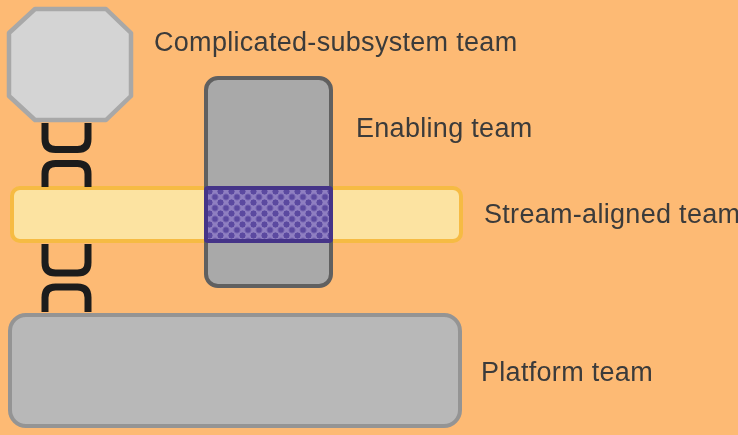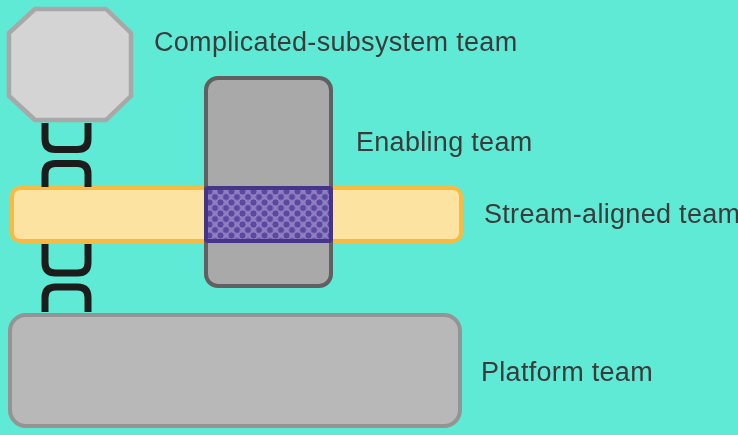--- a/index.html
+++ b/index.html
@@ -1,32 +1,32 @@
 <!DOCTYPE html>
 <html><head>
 <meta charset="utf-8">
 <style>
   html,body{margin:0;padding:0;background:#ffffff;}
   .canvas{
     position:relative;
     width:738px;height:435px;
-    background:#5eead4;
+    background:#fdba74;
     overflow:hidden;
     font-family:"Liberation Sans", sans-serif;
   }
   .label{
     position:absolute;
     color:#3b3b3b;
     font-size:27px;
     letter-spacing:0.3px;
     white-space:nowrap;
     line-height:1;
   }
   .lbl-complicated{left:154px;top:29px;}
-  .lbl-enabling{left:356px;top:129px;}
+  .lbl-enabling{left:356px;top:115px;}
   .lbl-stream{left:484px;top:201px;}
   .lbl-platform{left:481px;top:359px;text-align:right;}
 
   .stream-bar{
     position:absolute;
     left:10px;top:186px;
     width:453px;height:57px;
     box-sizing:border-box;
     background:#FCE3A1;
     border:4px solid #F6BB43;

